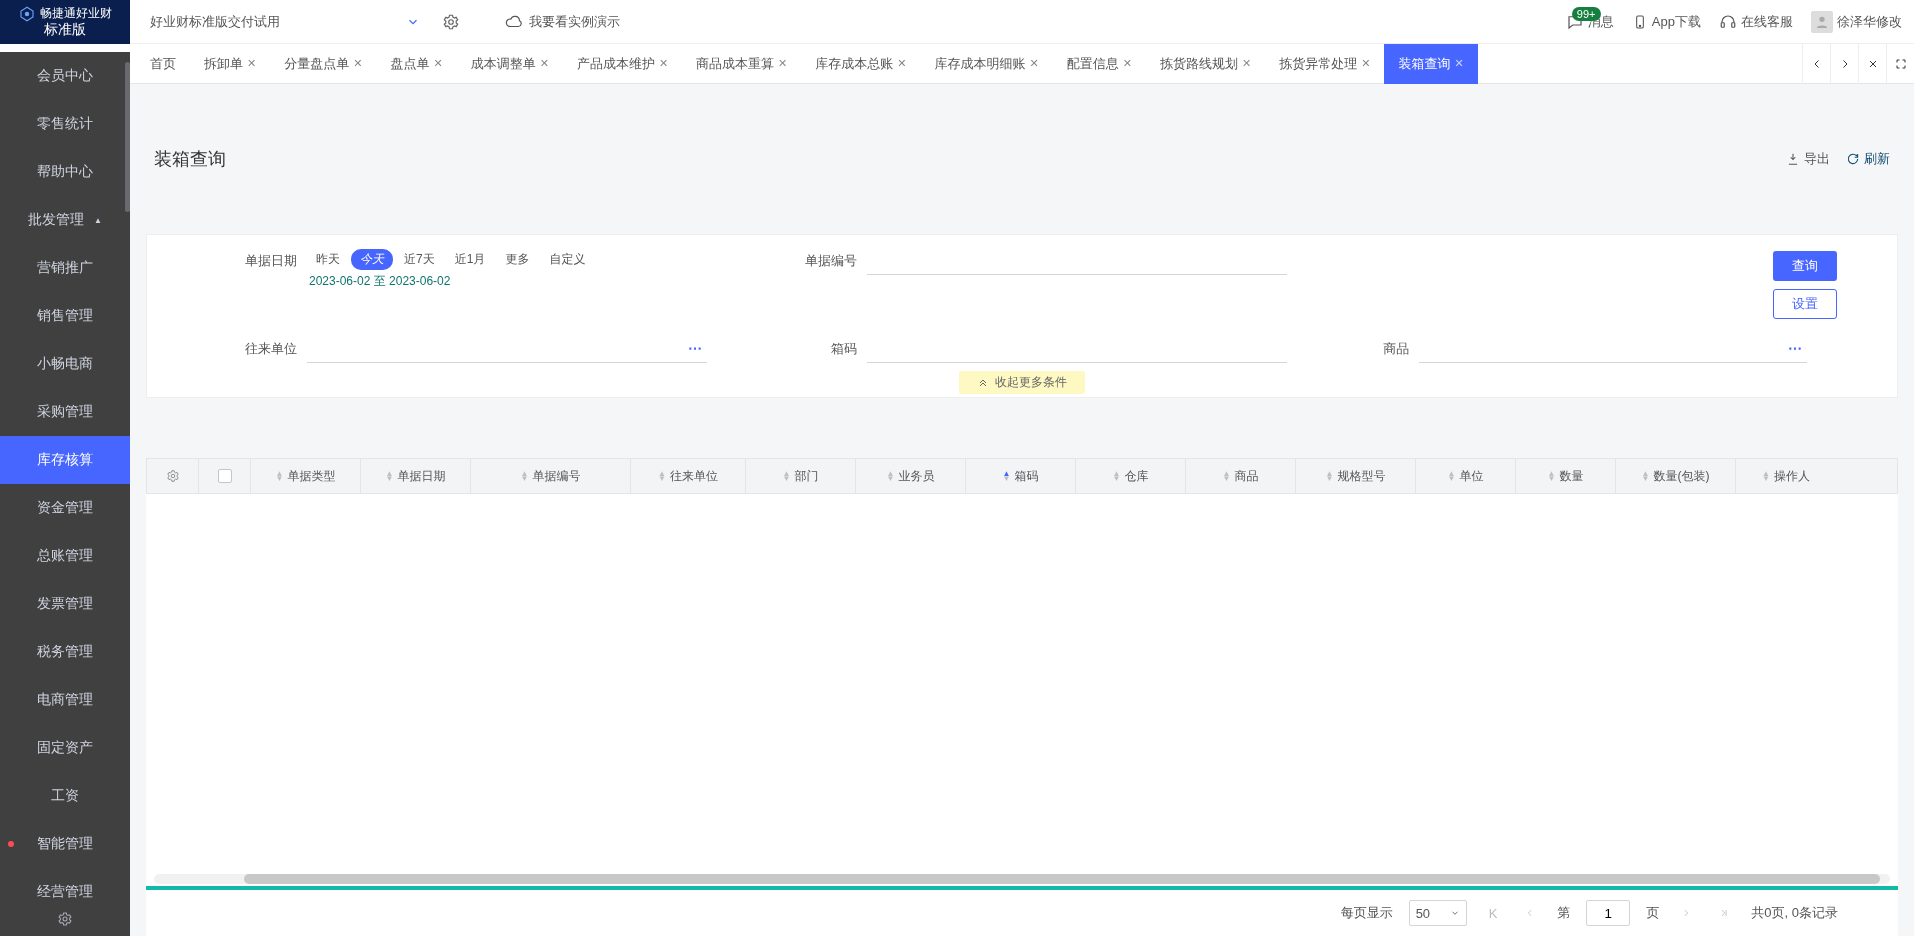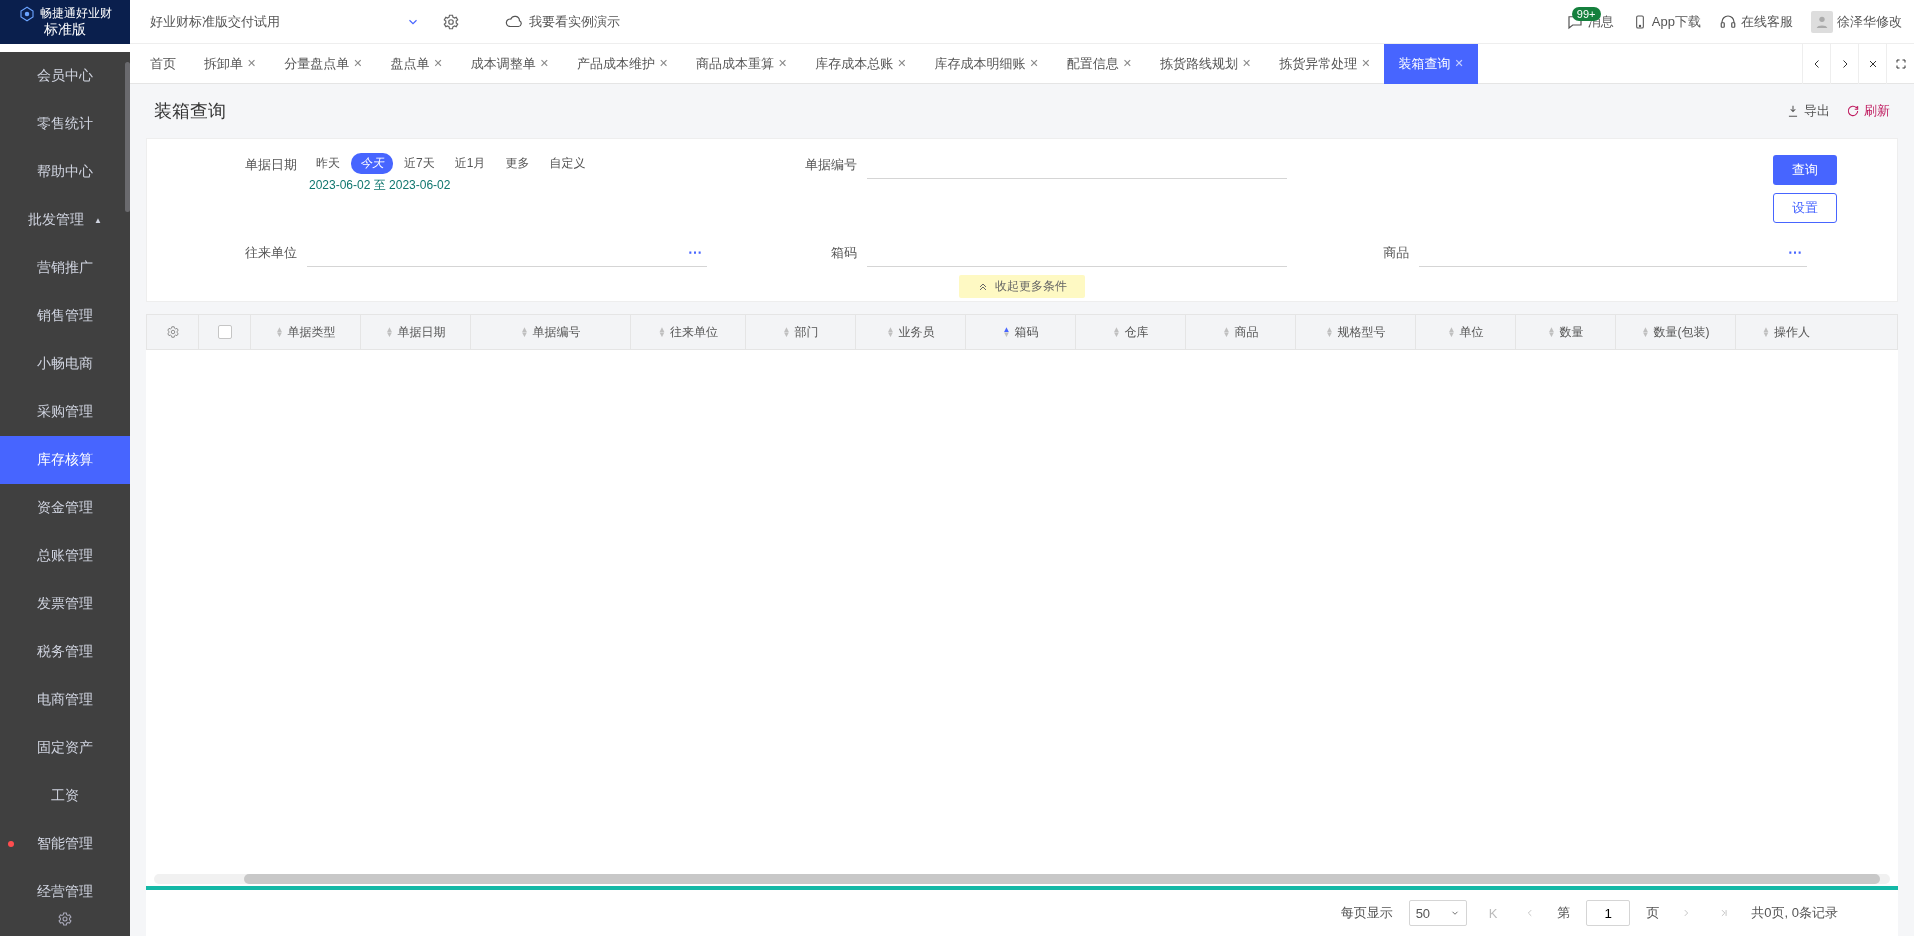--- a/index.html
+++ b/index.html
@@ -23,36 +23,36 @@
 
 .sidebar { position: absolute; left: 0; top: 52px; bottom: 0; width: 130px; background: #404040; color: #d0d4e0; overflow-y: auto; }
 .side-item { height: 48px; display: flex; align-items: center; justify-content: center; gap: 6px; font-size: 14px; cursor: pointer; position: relative; }
 .side-item.active { background: #4765ff; color: #fff; }
 .side-item.expanded::after { content: "▲"; font-size: 8px; margin-left: 4px; }
 .side-item .red-dot { position: absolute; left: 8px; width: 6px; height: 6px; background: #ff4d4f; border-radius: 50%; }
 .side-settings { position: absolute; bottom: 0; left: 0; right: 0; height: 34px; display: flex; align-items: center; justify-content: center; color: #aab; }
 .sidebar-scroll-thumb { position: absolute; right: 0; top: 10px; width: 5px; height: 150px; background: rgba(170,170,180,.4); border-radius: 3px; }
 
 
-.main { position: absolute; left: 130px; top: 44px; right: 0; bottom: 0; display: flex; flex-direction: column; background: #f5f6f8; }
+.main { position: absolute; left: 130px; top: 44px; right: 0; bottom: 0; display: flex; flex-direction: column; background: #f5f6f8; gap: 48px; }
 
 
 .tab-bar { height: 40px; background: #fff; display: flex; align-items: center; border-bottom: 1px solid #e5e5e5; }
 .tab { padding: 0 14px; height: 40px; display: flex; align-items: center; gap: 4px; color: #555; white-space: nowrap; cursor: pointer; }
 .tab.active { background: #4765ff; color: #fff; }
 .tab-close { font-size: 11px; color: inherit; opacity: .7; }
 .tab-nav { width: 28px; display: flex; align-items: center; justify-content: center; color: #333; border-left: 1px solid #eee; height: 40px; }
 .tab:first-of-type { margin-left: 6px; }
 
 
 .title-row { height: 54px; display: flex; align-items: center; padding: 0 24px; background: #f5f6f8; }
 .page-title { font-size: 18px; color: #333; font-weight: 500; }
 .title-actions { margin-left: auto; display: flex; align-items: center; gap: 16px; color: #555; }
 .title-action { display: flex; align-items: center; gap: 4px; cursor: pointer; }
-.title-action.blue { color: #be185d; }
+.title-action.blue { color: #0c4a6e; }
 
 
 .panel { background: #fff; margin: 0 16px; border: 1px solid #eee; }
 .filter-grid { padding: 14px 50px 4px 50px; }
 .filter-row { display: flex; align-items: flex-start; }
 .filter-cell { display: flex; align-items: flex-start; }
 .f-label { width: 110px; text-align: right; padding-right: 10px; color: #555; padding-top: 3px; }
 .f-label .req { color: #ff4d4f; margin-right: 4px; }
 .f-chips { display: flex; align-items: center; gap: 2px; flex-wrap: wrap; }
 .chip { padding: 2px 9px; border-radius: 10px; color: #555; cursor: pointer; font-size: 12px; }

